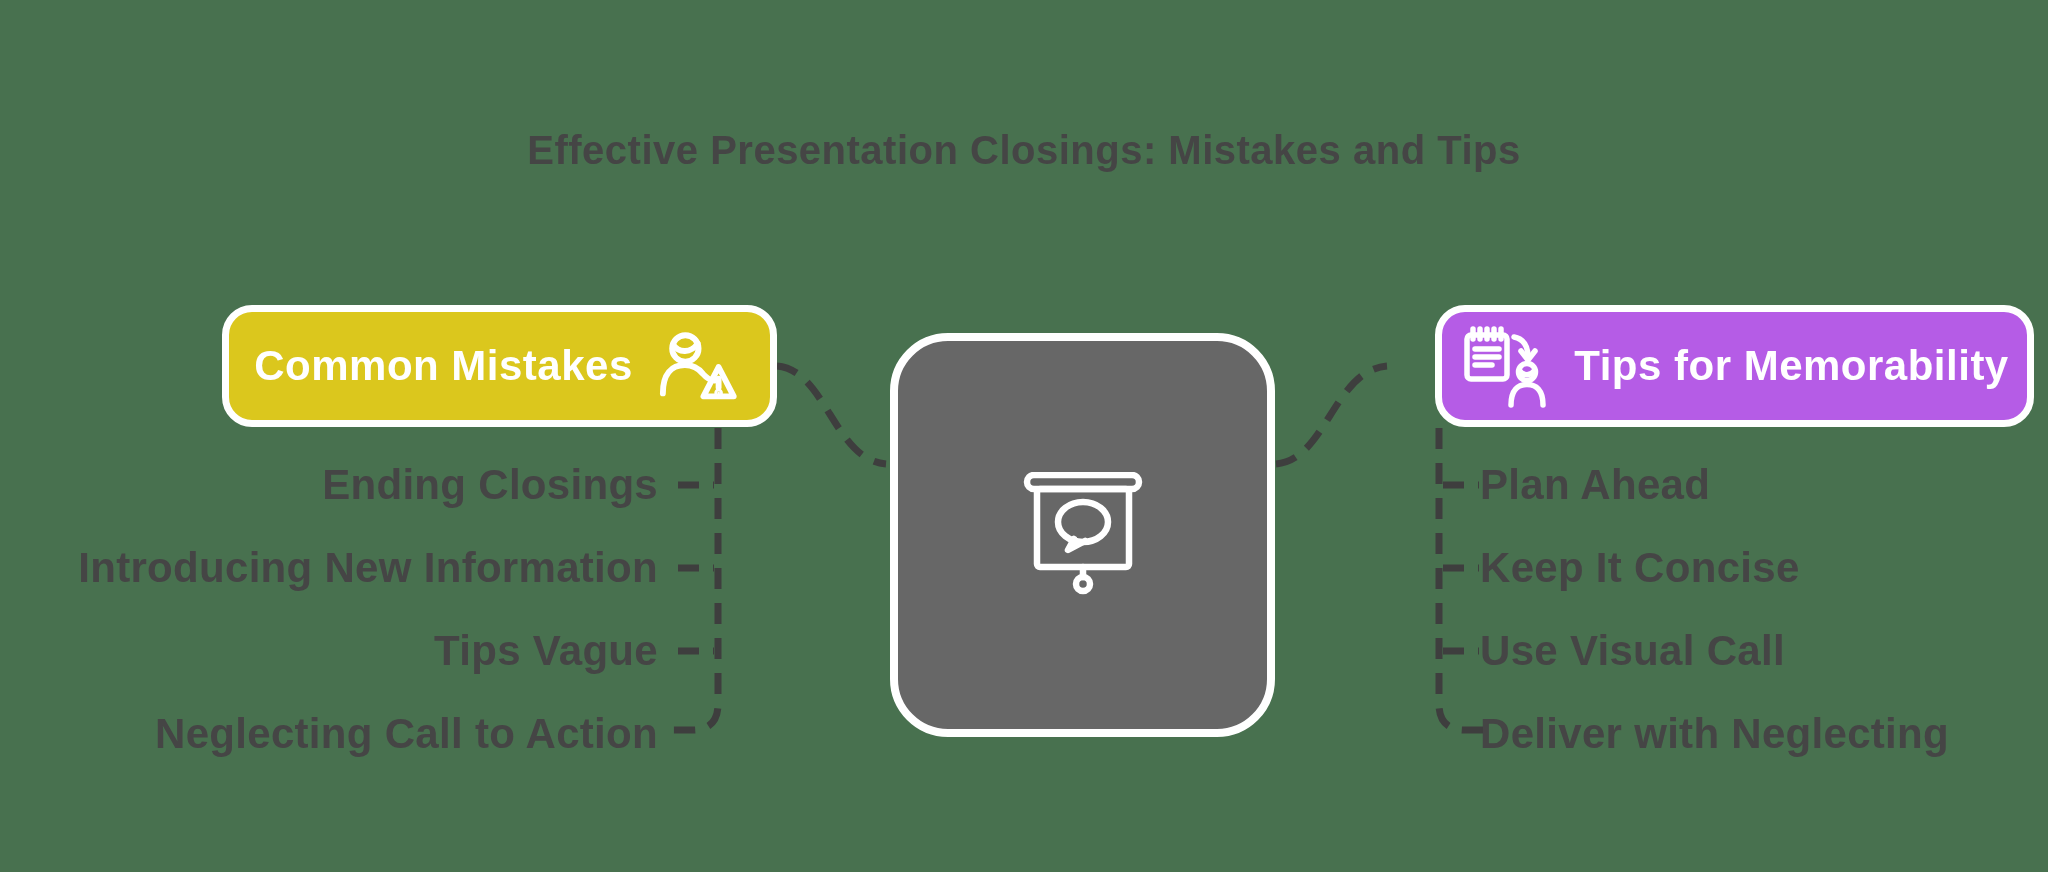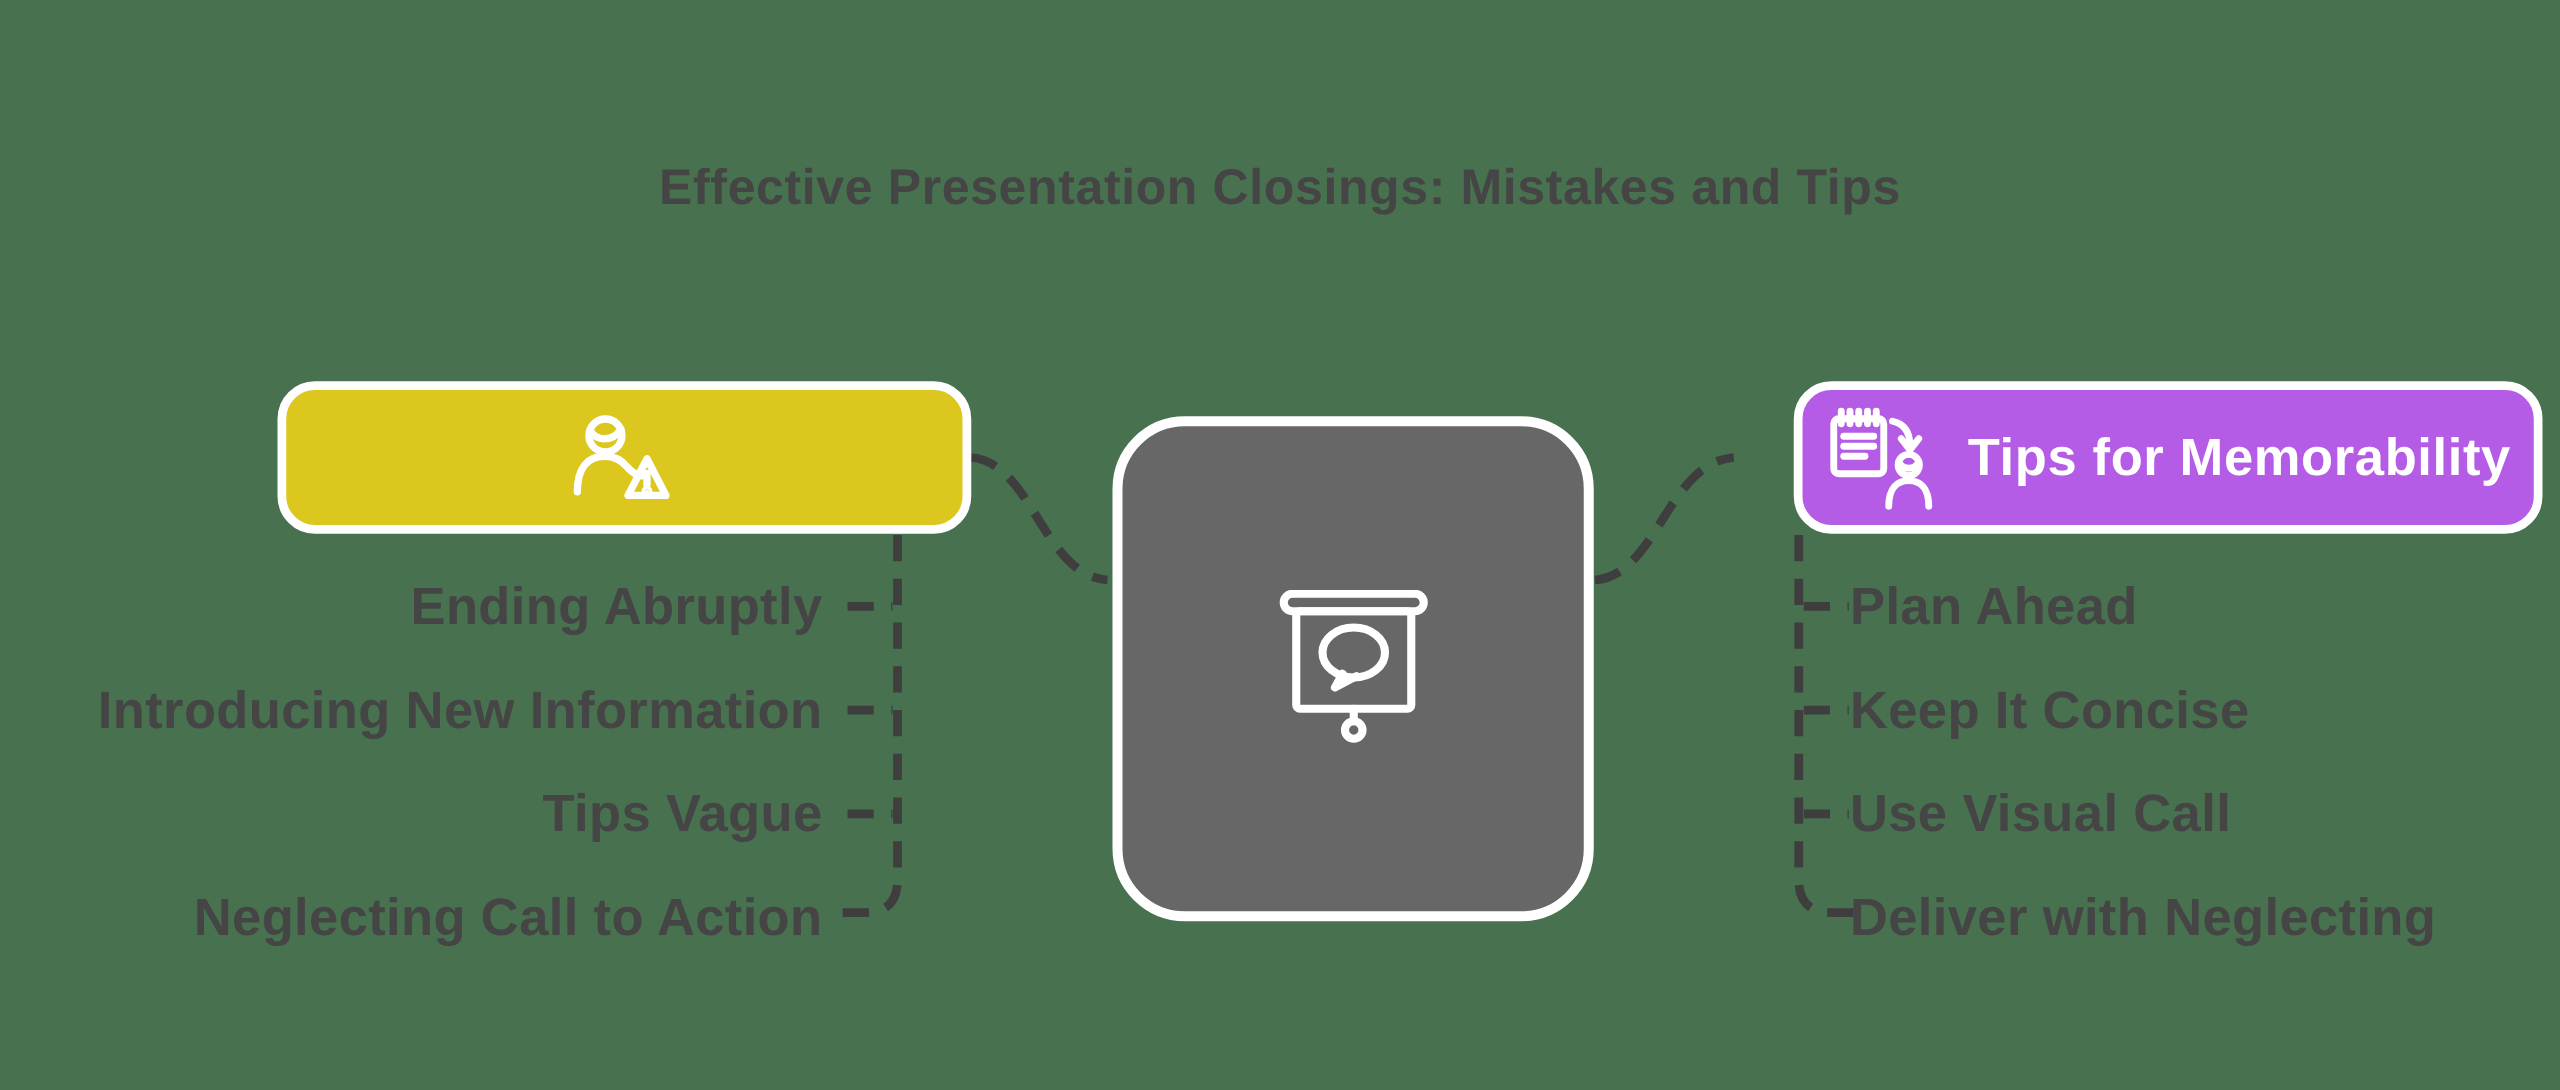--- a/index.html
+++ b/index.html
@@ -88,20 +88,21 @@
   <path d="M678 485 L714 485"></path>
   <path d="M678 568 L714 568"></path>
   <path d="M678 651 L714 651"></path>
   <path d="M1439 428 L1439 704 Q1439 730 1465 730 L1484 730"></path>
   <path d="M1443 485 L1479 485"></path>
   <path d="M1443 568 L1479 568"></path>
   <path d="M1443 651 L1479 651"></path>
 </svg>
 
 <section class="abs branch-box box-yellow">
+  <span class="box-label">Common Mistakes</span>
   <span class="icon-wrap">
     <svg width="88" height="84" viewBox="0 0 90 84" fill="none" stroke="#ffffff" stroke-width="6" stroke-linecap="round" stroke-linejoin="round">
       <circle cx="29" cy="24" r="13.5"></circle>
       <path d="M16.5 20 C22 29 35 29 41.5 19"></path>
       <path d="M6 70 C6 50 15 41 28.5 41 C37 41 43 45 47 50 C50.5 54 54 56.5 59 57"></path>
       <path d="M63 43 L47.5 73 L78.5 73 Z"></path>
       <path d="M63 55 L63 64"></path>
       <circle cx="63" cy="69.5" r="1.4" fill="#ffffff"></circle>
     </svg>
   </span>
@@ -135,21 +136,21 @@
       <rect x="5" y="3" width="112" height="14" rx="7"></rect>
       <rect x="15" y="17" width="92" height="78" rx="3"></rect>
       <ellipse cx="61" cy="50" rx="25" ry="20"></ellipse>
       <path d="M52 67 L46 78 L63 69"></path>
       <path d="M61 95 L61 105"></path>
       <circle cx="61" cy="112" r="7"></circle>
     </svg>
   </span>
 </section>
 
-<div class="abs item left row0">Ending Abruptly</div>
+<div class="abs item left row0">Ending Closings</div>
 <div class="abs item left row1">Introducing New Information</div>
 <div class="abs item left row2">Tips Vague</div>
 <div class="abs item left row3">Neglecting Call to Action</div>
 
 <div class="abs item right row0">Plan Ahead</div>
 <div class="abs item right row1">Keep It Concise</div>
 <div class="abs item right row2">Use Visual Call</div>
 <div class="abs item right row3">Deliver with Neglecting</div>
 
 </body></html>

